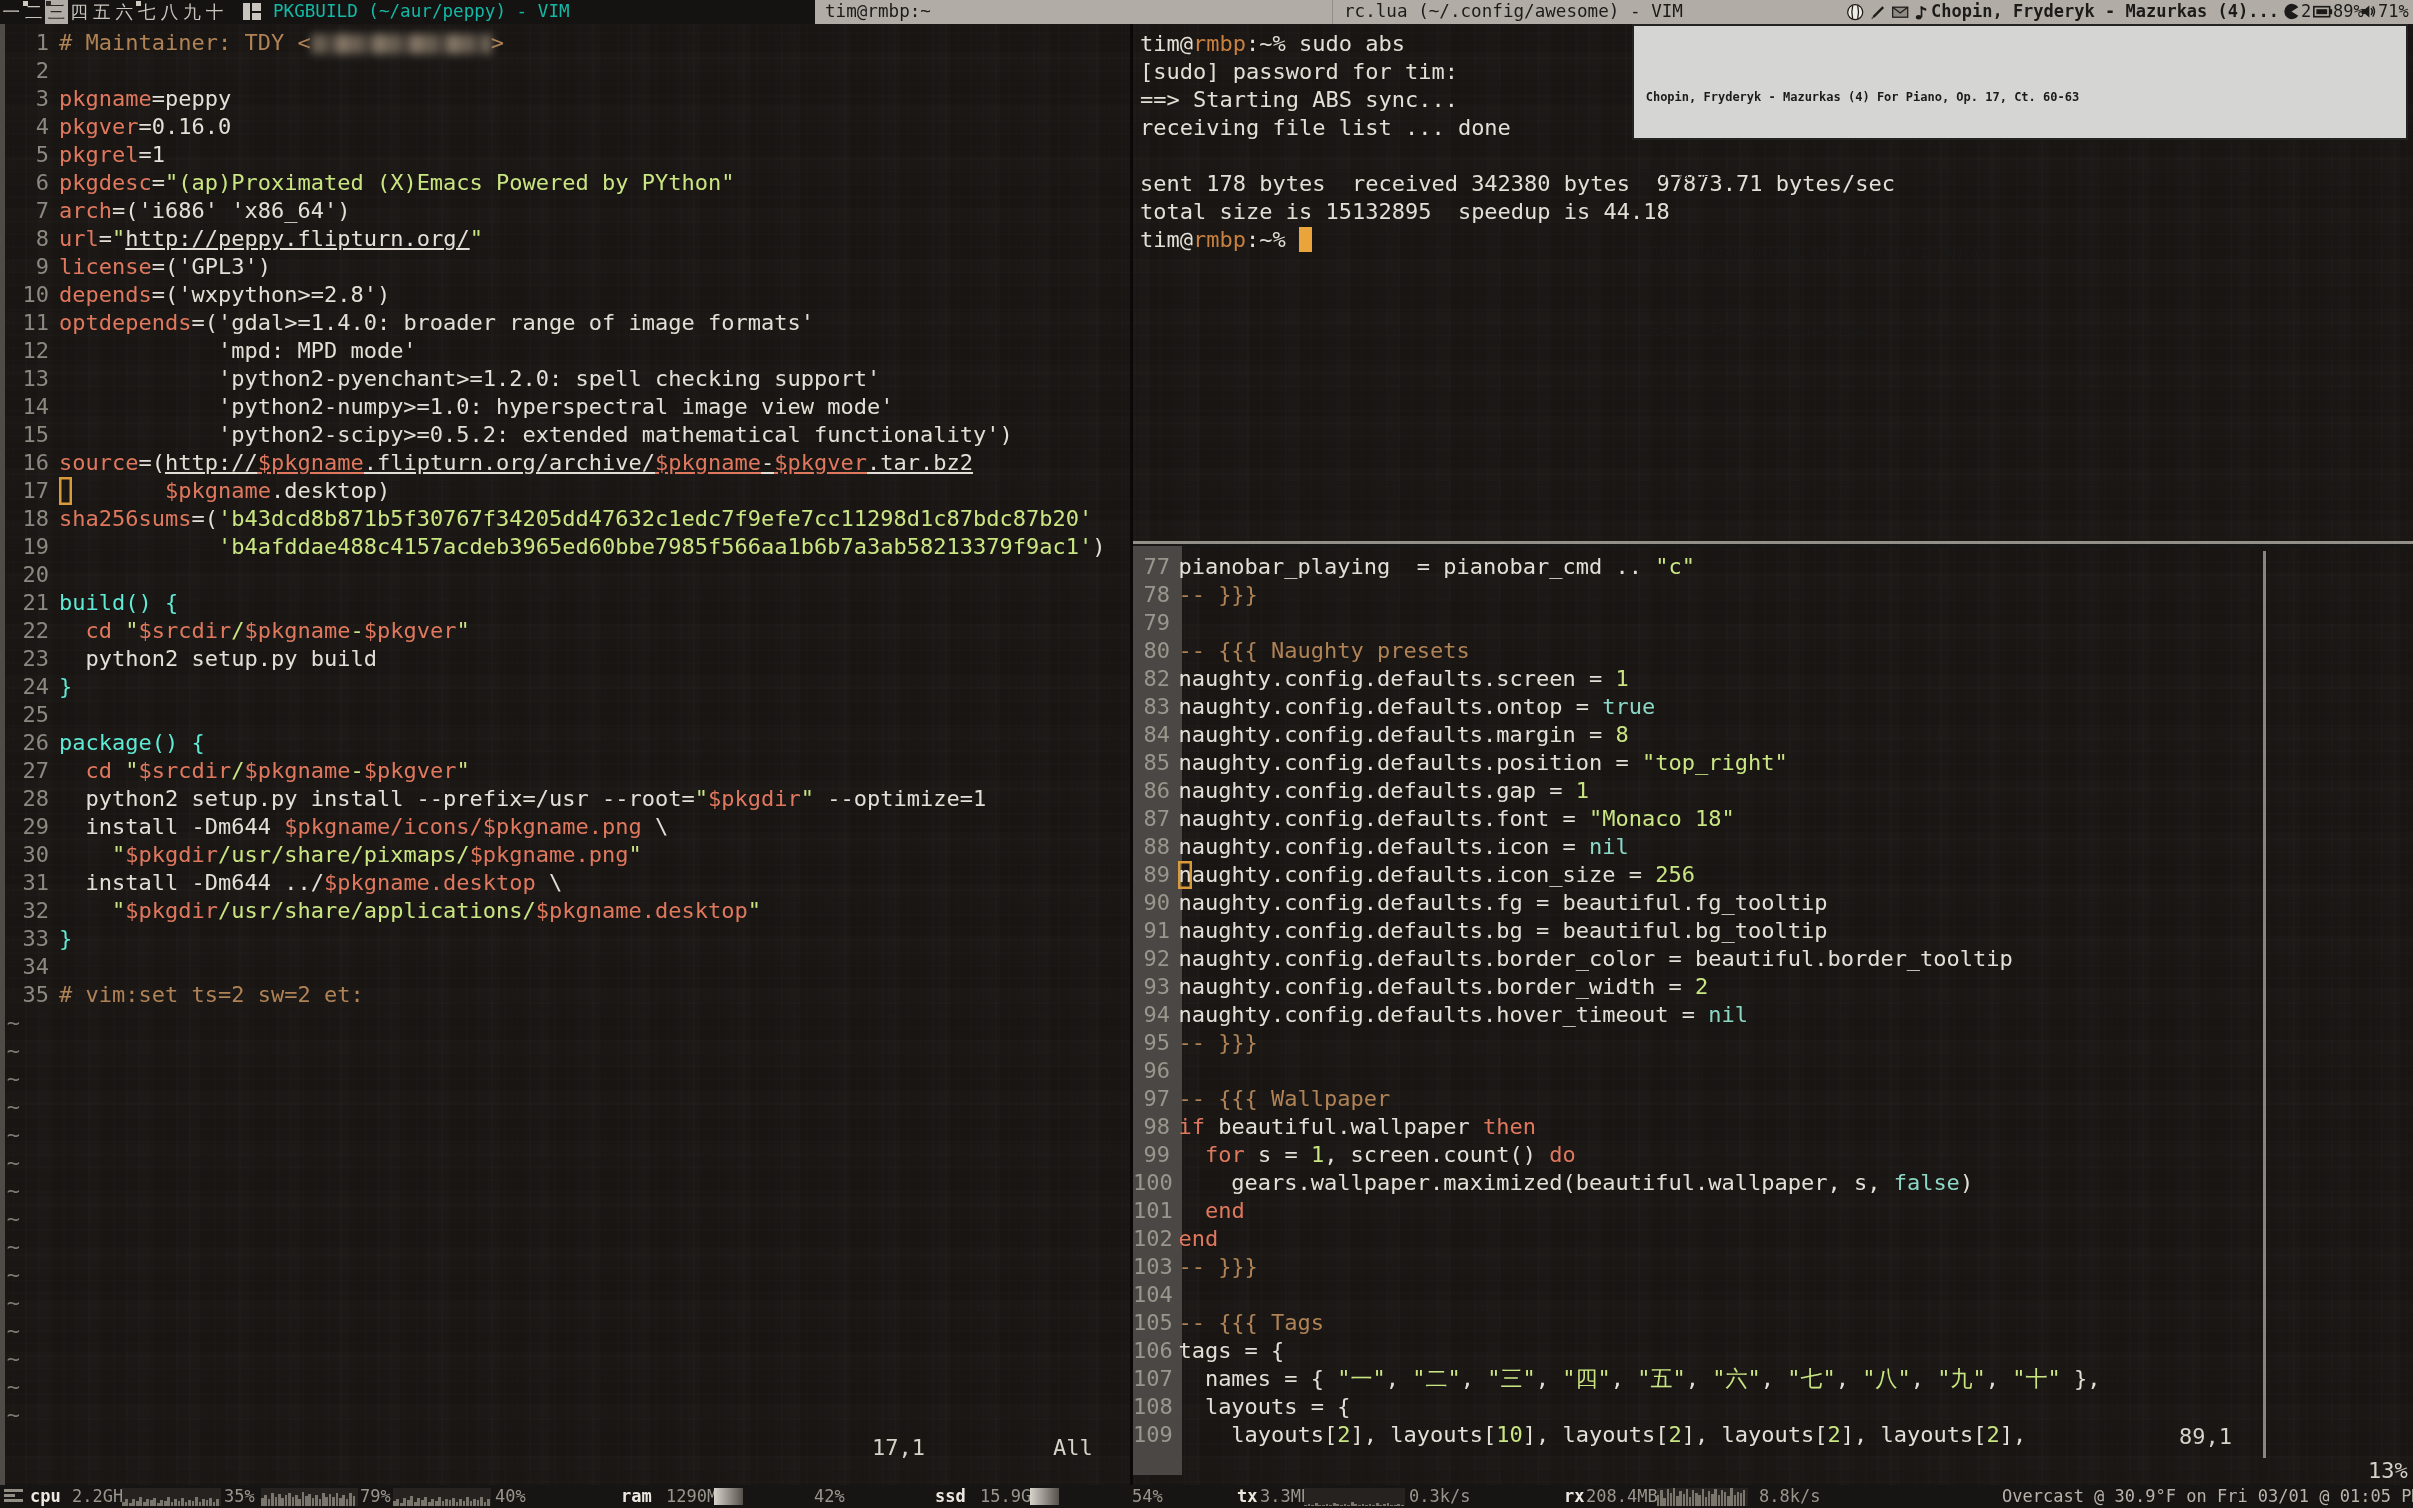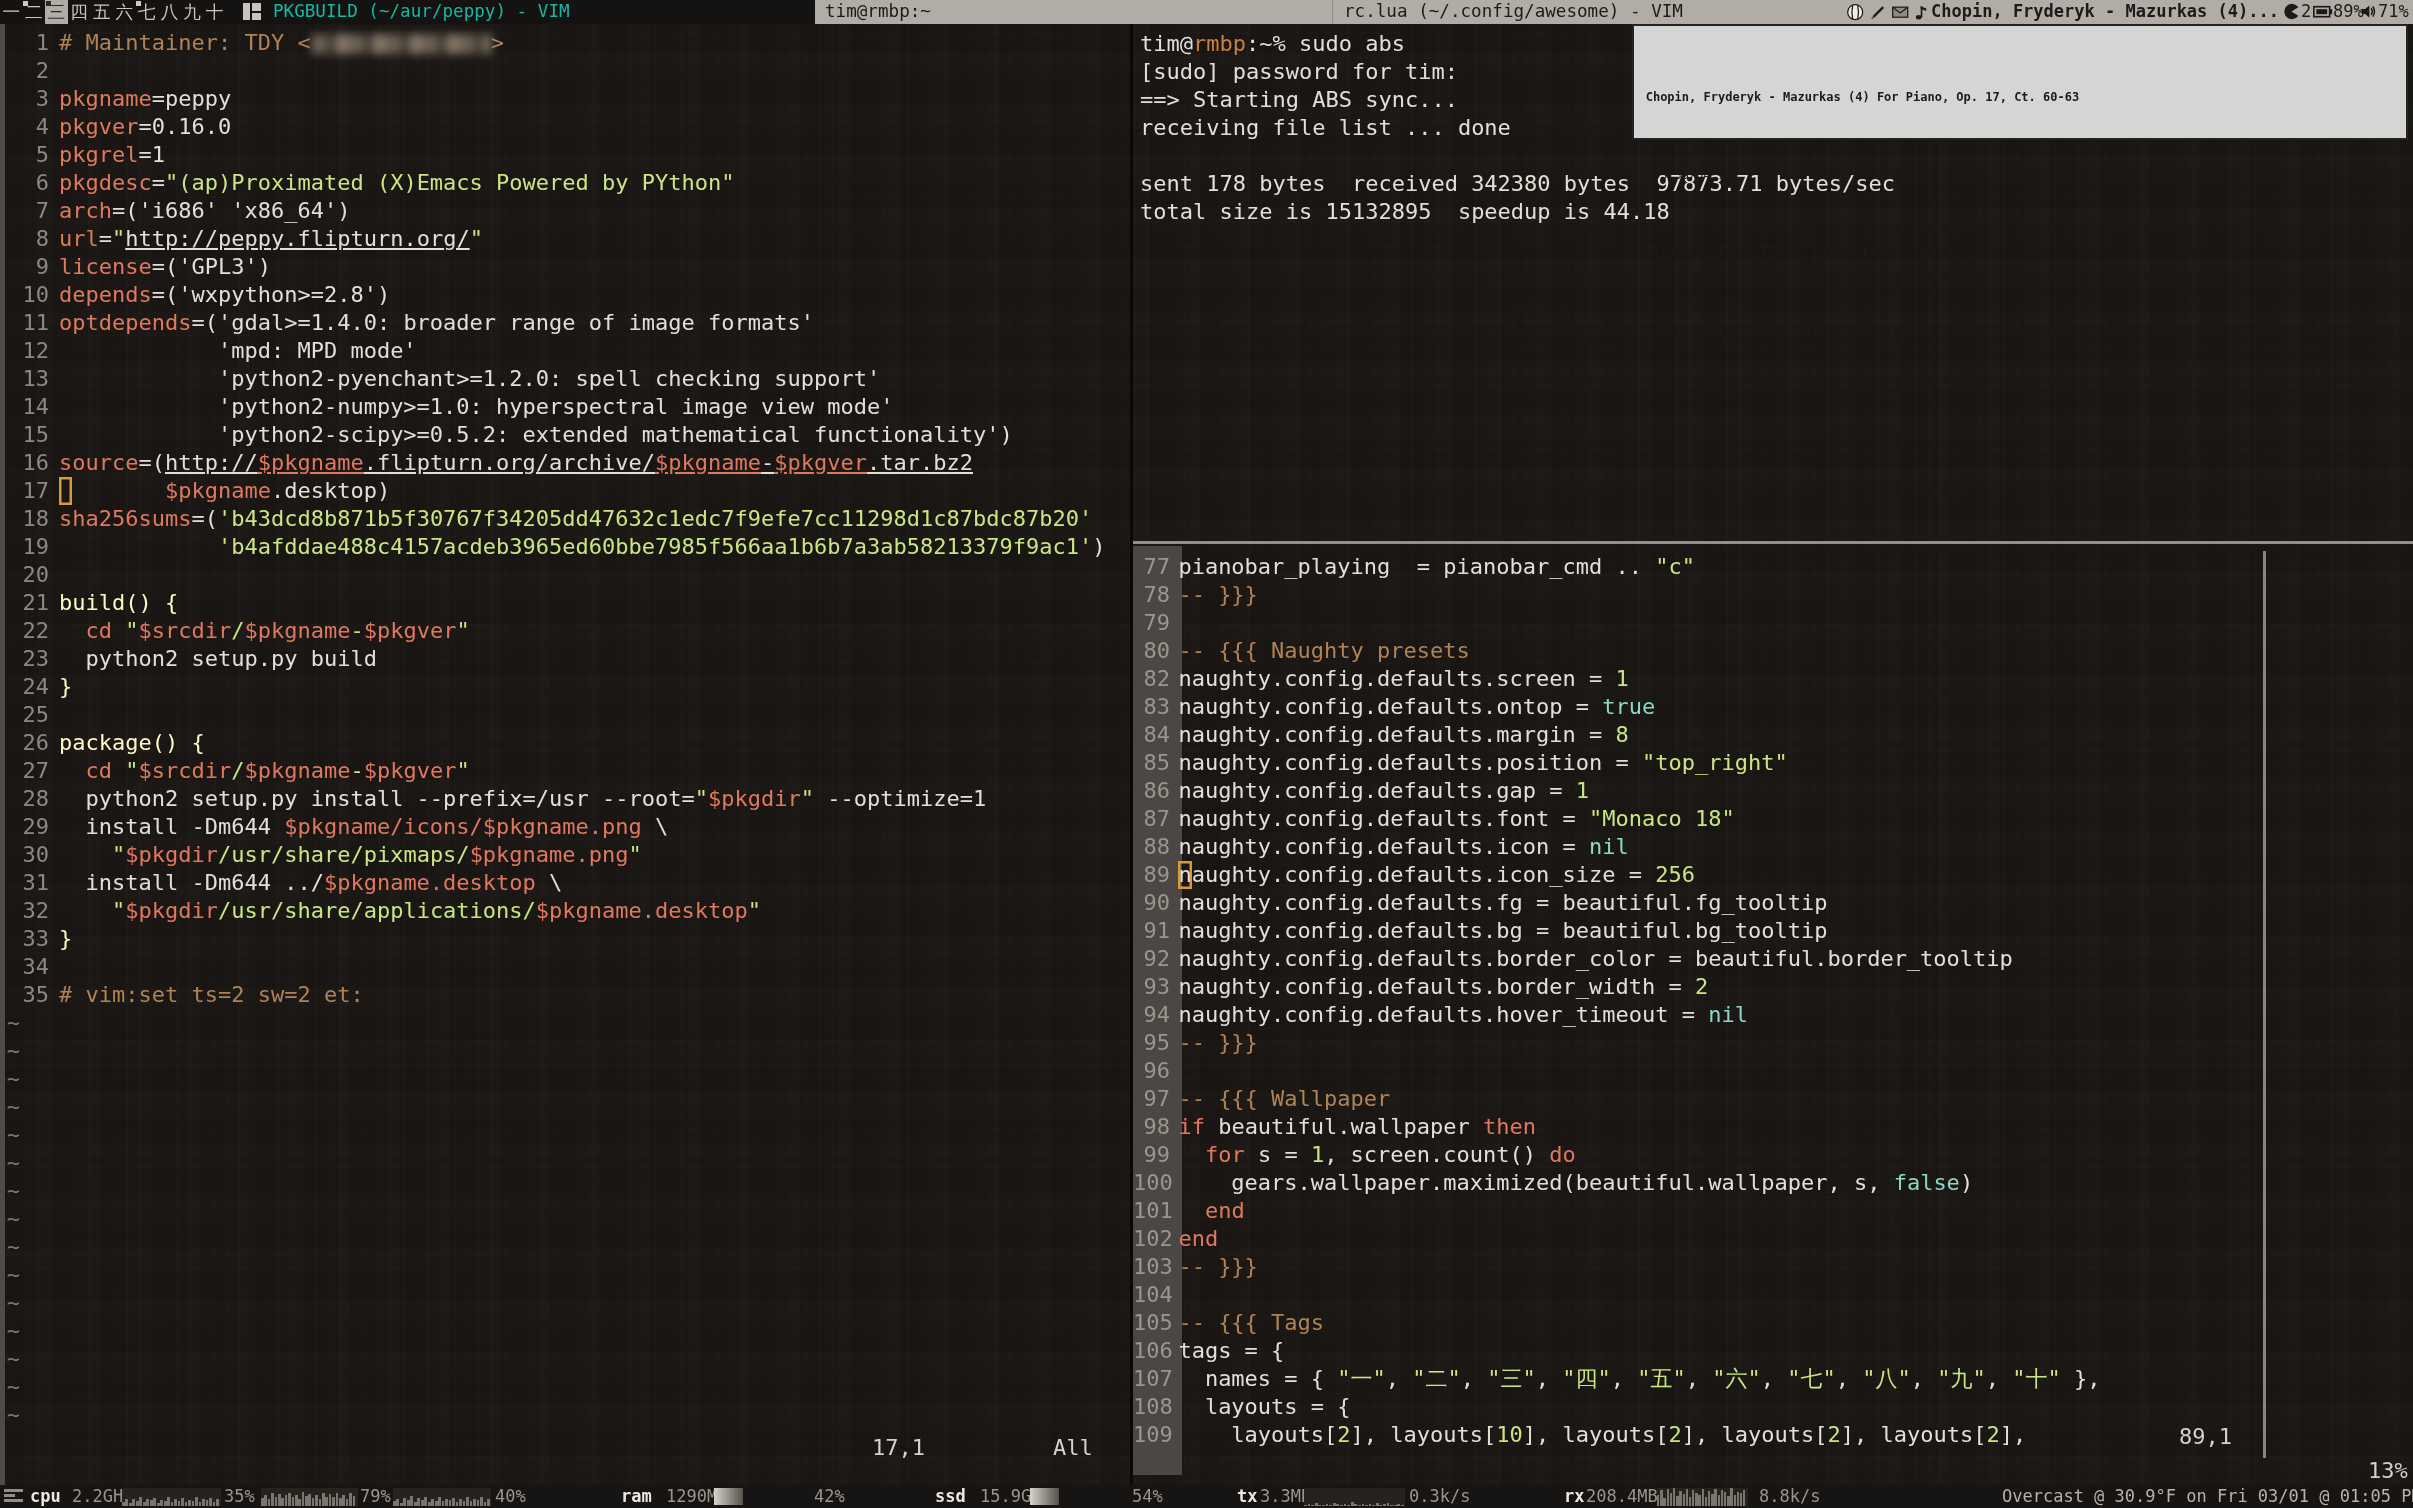--- a/index.html
+++ b/index.html
@@ -51,21 +51,21 @@
   .rgutter{position:absolute;left:1133px;top:546px;width:49px;height:929px;background:#4b4744;}
   .code{position:absolute;font-size:22px;line-height:28px;color:#e3dfd6;}
   .code-left{left:5px;top:28.5px;}
   .code-right{left:1133px;top:553px;}
   .code-term{left:1140px;top:30px;}
   .vrow{height:28px;white-space:pre;}
   .ln{display:inline-block;width:44px;text-align:right;padding-right:10px;color:#8d8880;}
   .lnr{display:inline-block;width:37px;text-align:right;padding-right:8.4px;color:#9b968d;}
   .tilde{color:#7f7a72;padding-left:1.7px;}
   
-  .sg-w{color:#e3dfd6;} .sg-r{color:#e0785e;} .sg-s{color:#cae682;} .sg-y{color:#fef9c3;}
+  .sg-w{color:#e3dfd6;} .sg-r{color:#e0785e;} .sg-s{color:#cae682;} .sg-y{color:#5eead4;}
   .sg-c{color:#b08356;} .sg-t{color:#8bd8c7;} .sg-o{color:#c9803f;} .sg-u{text-decoration:underline;}
   .sg-redact{display:inline-block;width:180px;height:20px;vertical-align:middle;border-radius:2.5px;
      background:repeating-linear-gradient(90deg,#6a5f52 0 15px,#474039 15px 25px,#837666 25px 37px);
      filter:blur(4.2px);}
   .sg-cursor-block{background:#e9a43c;}
   .cur-hollow{display:inline-block;box-shadow:inset 0 0 0 2.5px #d99a3c;}
   .ruler{position:absolute;font-size:22px;color:#d6d2c8;white-space:pre;}
   
   .botbar{position:absolute;left:0;top:1485px;width:2413px;height:23.5px;background:#171513;}
   .bb-text{position:absolute;top:0;height:23.5px;line-height:23.5px;font-size:17px;color:#9a958c;white-space:pre;}
@@ -242,20 +242,21 @@
     <div class="vrow"><span class="tilde">~</span></div>
   </div>
 <div class="code code-term" id="code-term">
     <div class="vrow"><span class="sg-w">tim@</span><span class="sg-o">rmbp</span><span class="sg-w">:~% sudo abs</span></div>
     <div class="vrow"><span class="sg-w">[sudo] password for tim:</span></div>
     <div class="vrow"><span class="sg-w">==&gt; Starting ABS sync...</span></div>
     <div class="vrow"><span class="sg-w">receiving file list ... done</span></div>
     <div class="vrow"></div>
     <div class="vrow"><span class="sg-w">sent 178 bytes  received 342380 bytes  97873.71 bytes/sec</span></div>
     <div class="vrow"><span class="sg-w">total size is 15132895  speedup is 44.18</span></div>
+    <div class="vrow"><span class="sg-w">tim@</span><span class="sg-o">rmbp</span><span class="sg-w">:~% </span><span class="sg-cursor-block">&nbsp;</span></div>
   </div>
 <div class="code code-right" id="code-right">
     <div class="vrow"><span class="lnr">77</span><span class="sg-w">pianobar_playing  = pianobar_cmd .. </span><span class="sg-s">"c"</span></div>
     <div class="vrow"><span class="lnr">78</span><span class="sg-c">-- }}}</span></div>
     <div class="vrow"><span class="lnr">79</span></div>
     <div class="vrow"><span class="lnr">80</span><span class="sg-c">-- {{{ Naughty presets</span></div>
     <div class="vrow"><span class="lnr">82</span><span class="sg-w">naughty.config.defaults.screen = </span><span class="sg-s">1</span></div>
     <div class="vrow"><span class="lnr">83</span><span class="sg-w">naughty.config.defaults.ontop = </span><span class="sg-t">true</span></div>
     <div class="vrow"><span class="lnr">84</span><span class="sg-w">naughty.config.defaults.margin = </span><span class="sg-s">8</span></div>
     <div class="vrow"><span class="lnr">85</span><span class="sg-w">naughty.config.defaults.position = </span><span class="sg-s">"top_right"</span></div>

